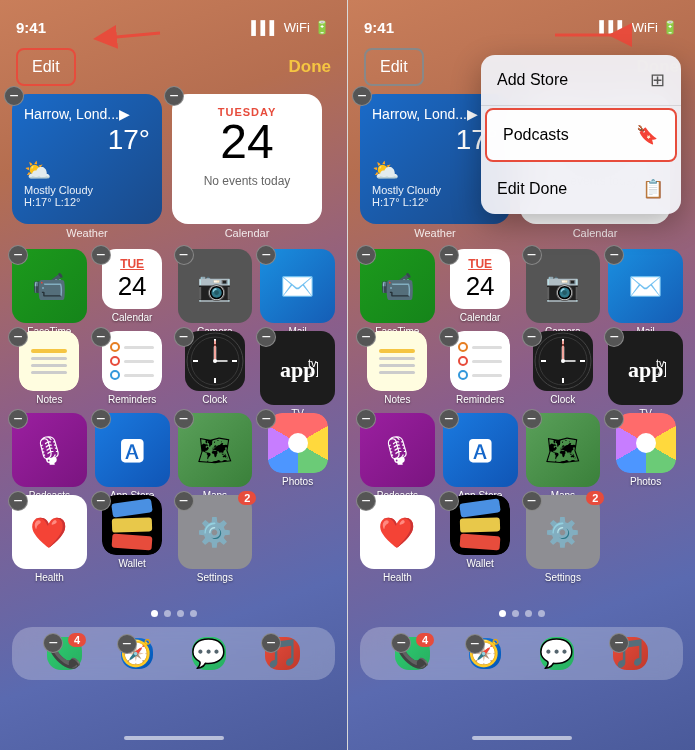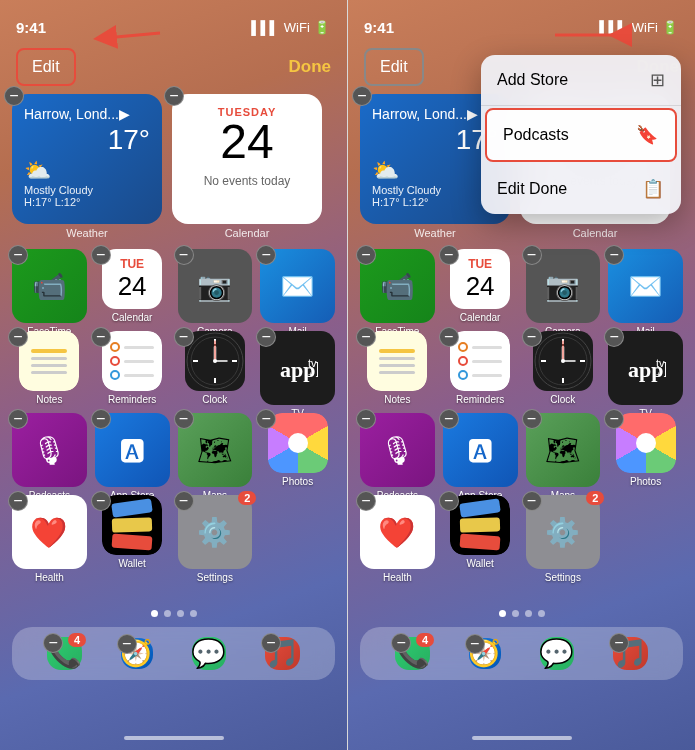--- a/index.html
+++ b/index.html
@@ -296,20 +296,21 @@
       align-items: center;
       justify-content: center;
       width: 100%;
       height: 100%;
     }
     .app-calendar-month {
       font-size: 12px;
       color: #e74c3c;
       font-weight: 700;
       text-transform: uppercase;
+      text-decoration: underline;
     }
     .app-calendar-day {
       font-size: 26px;
       font-weight: 200;
       color: #000;
     }
 
     
     .notes-inner {
       background: #fffde0;

